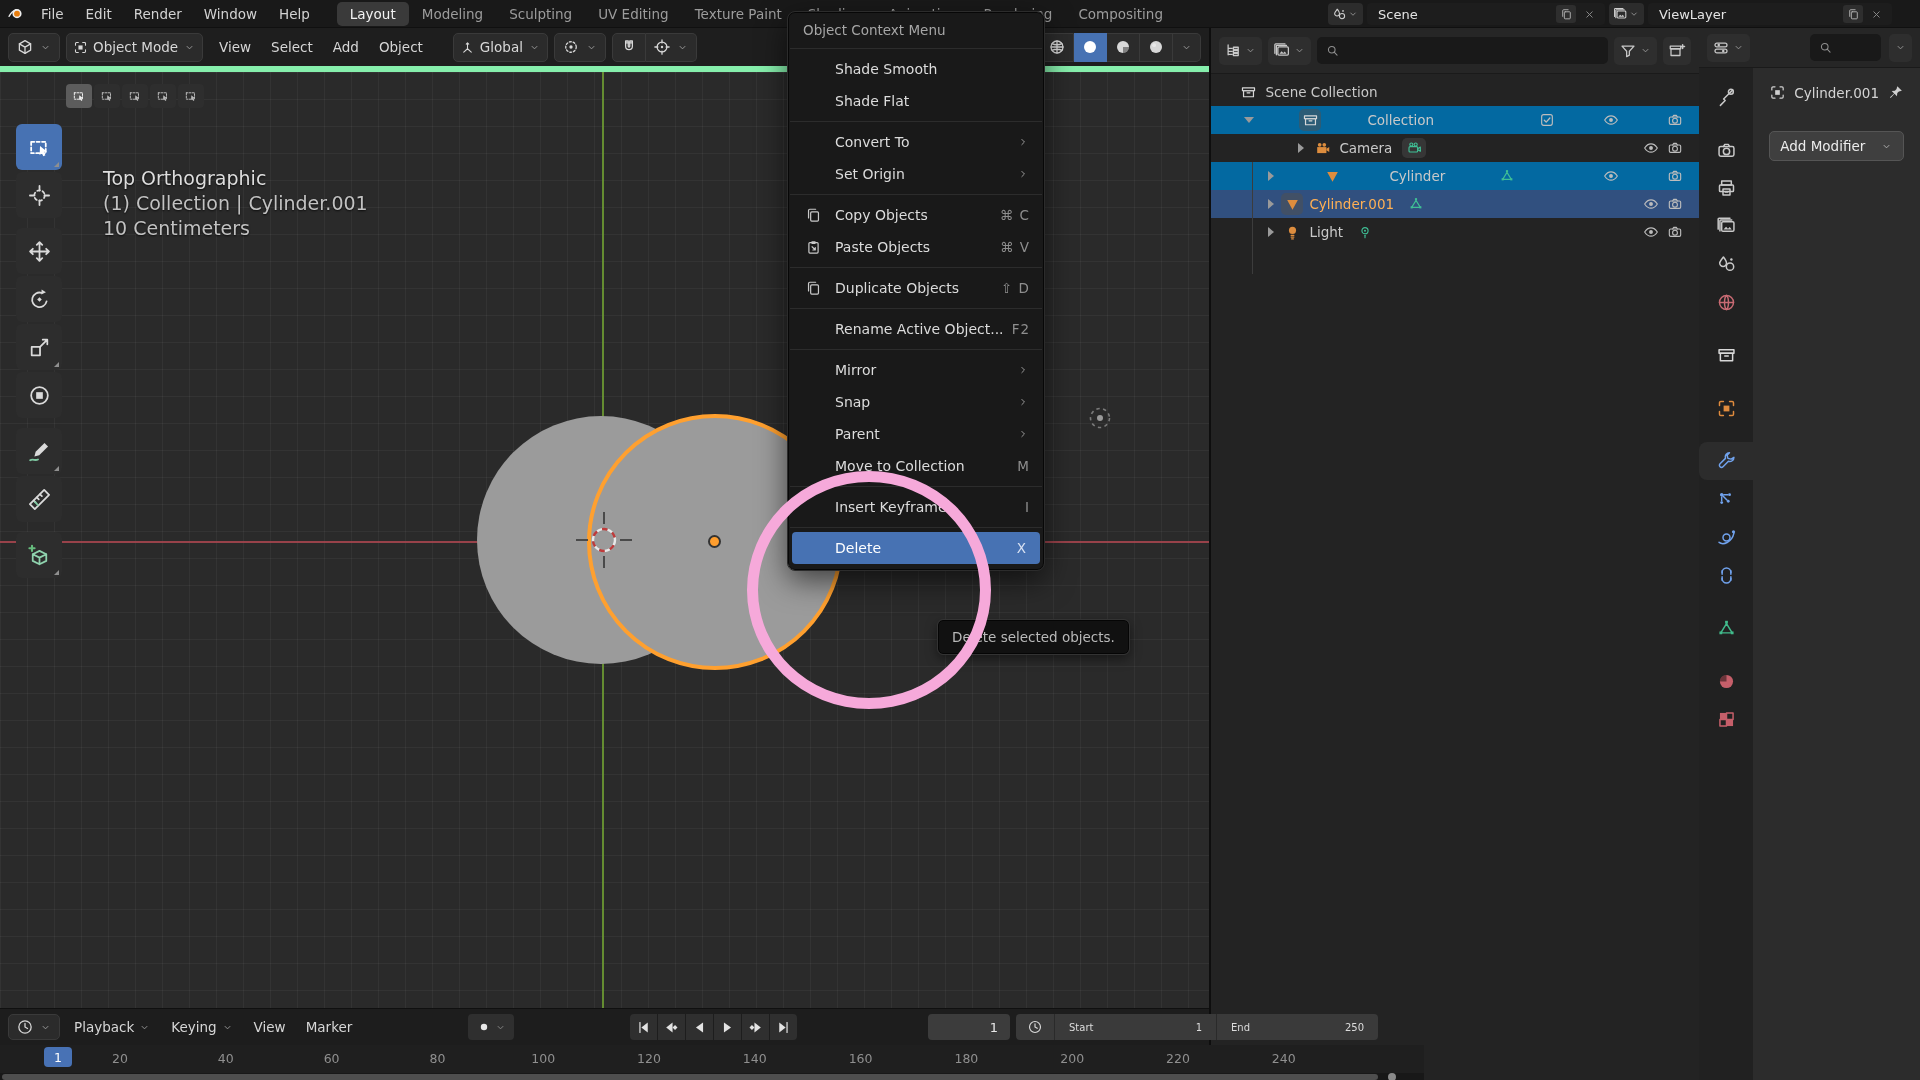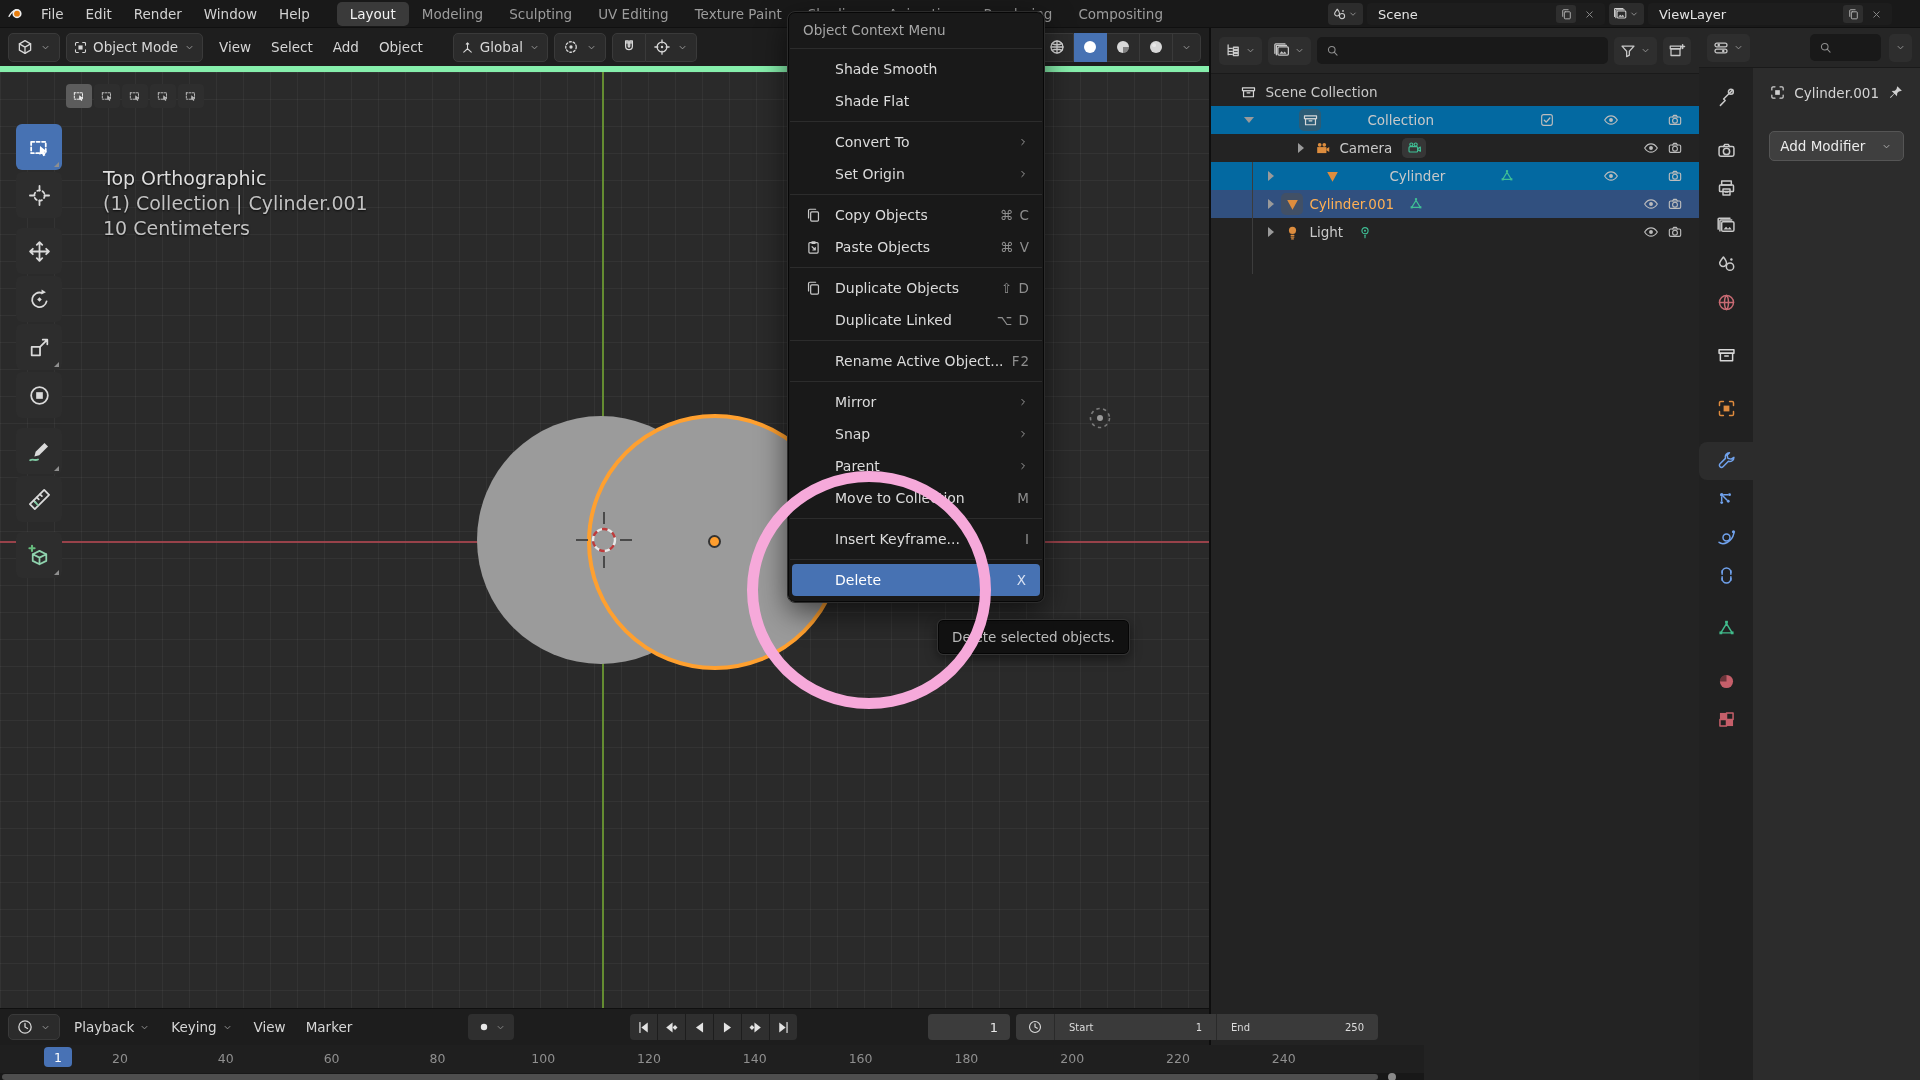--- a/index.html
+++ b/index.html
@@ -1273,24 +1273,20 @@
       <div class="cm-sep"></div>
       <div class="cm-item">
         <span class="cm-ic">
           <svg class="ic">
             <use href="#i-pages"></use>
           </svg>
         </span>
         <span class="cm-lbl">Duplicate Objects</span>
         <span class="cm-sc">⇧ D</span>
       </div>
-      <div class="cm-item">
-        <span class="cm-lbl">Duplicate Linked</span>
-        <span class="cm-sc">⌥ D</span>
-      </div>
       <div class="cm-sep"></div>
       <div class="cm-item">
         <span class="cm-lbl">Rename Active Object...</span>
         <span class="cm-sc">F2</span>
       </div>
       <div class="cm-sep"></div>
       <div class="cm-item">
         <span class="cm-lbl">Mirror</span>
         <span class="cm-sub">
           <svg class="ic">

